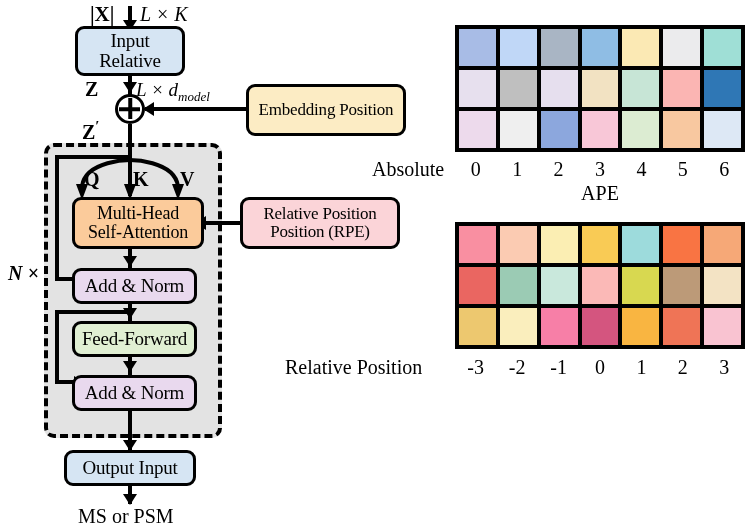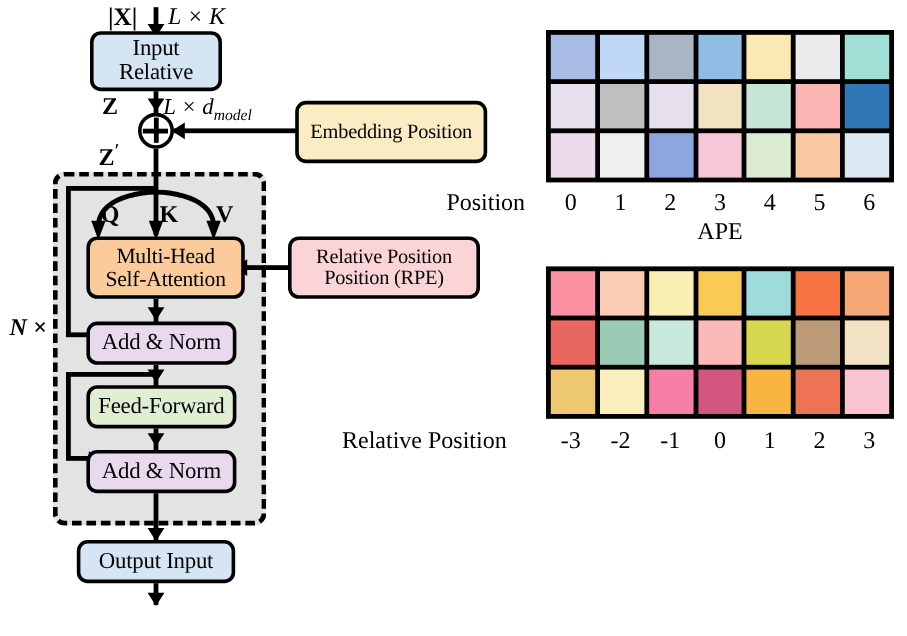--- a/index.html
+++ b/index.html
@@ -253,20 +253,21 @@
 
   <div class="vline" style="left:128px; top:411px; width:4px; height:40px;"></div>
   <div class="arrowhead ah-down" style="left:123px; top:440px;"></div>
 
   <div class="node" style="left:64px; top:450px; width:132px; height:36px; background:#d6e5f3; font-size:19px;">
     <span>Output Input</span>
   </div>
 
   <div class="vline" style="left:128px; top:486px; width:4px; height:18px;"></div>
   <div class="arrowhead ah-down" style="left:123px; top:494px;"></div>
+  <div class="lbl" style="left:78px; top:505px; font-size:20px;">MS or PSM</div>
 
   <div class="grid-wrap" style="left:455px; top:25px; width:290px; height:127px;
               grid-template-columns: repeat(7, 1fr); grid-template-rows: repeat(3, 1fr);">
       <div class="cell" style="background: rgb(168, 188, 230);"></div>
       <div class="cell" style="background: rgb(192, 215, 247);"></div>
       <div class="cell" style="background: rgb(169, 181, 196);"></div>
       <div class="cell" style="background: rgb(143, 189, 228);"></div>
       <div class="cell" style="background: rgb(251, 233, 180);"></div>
       <div class="cell" style="background: rgb(235, 235, 237);"></div>
       <div class="cell" style="background: rgb(159, 223, 214);"></div>
@@ -279,21 +280,21 @@
       <div class="cell" style="background: rgb(47, 119, 181);"></div>
       <div class="cell" style="background: rgb(237, 218, 236);"></div>
       <div class="cell" style="background: rgb(239, 239, 239);"></div>
       <div class="cell" style="background: rgb(140, 167, 221);"></div>
       <div class="cell" style="background: rgb(248, 199, 215);"></div>
       <div class="cell" style="background: rgb(220, 236, 210);"></div>
       <div class="cell" style="background: rgb(248, 200, 160);"></div>
       <div class="cell" style="background: rgb(221, 232, 245);"></div>
     </div>
 
-  <div class="axis-title" style="left:372px; top:158px;">Position</div>
+  <div class="axis-title" style="left:372px; top:158px;">Absolute</div>
   <div class="abs" style="left:455px; top:158px; width:290px; height:26px;">
       <div class="tick" style="left: 20.7143px; top: 0px;">0</div>
       <div class="tick" style="left: 62.1429px; top: 0px;">1</div>
       <div class="tick" style="left: 103.571px; top: 0px;">2</div>
       <div class="tick" style="left: 145px; top: 0px;">3</div>
       <div class="tick" style="left: 186.429px; top: 0px;">4</div>
       <div class="tick" style="left: 227.857px; top: 0px;">5</div>
       <div class="tick" style="left: 269.286px; top: 0px;">6</div>
     </div>
   <div class="axis-caption" style="left:540px; top:182px; width:120px;">APE</div>

